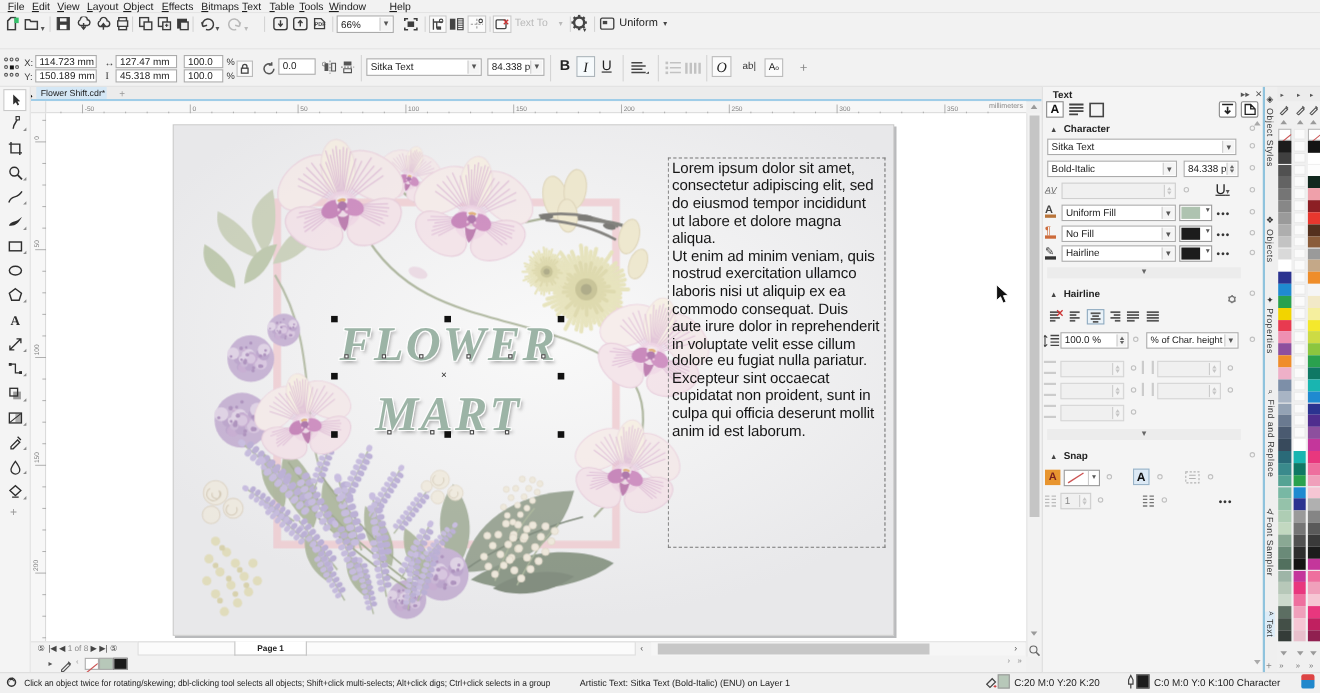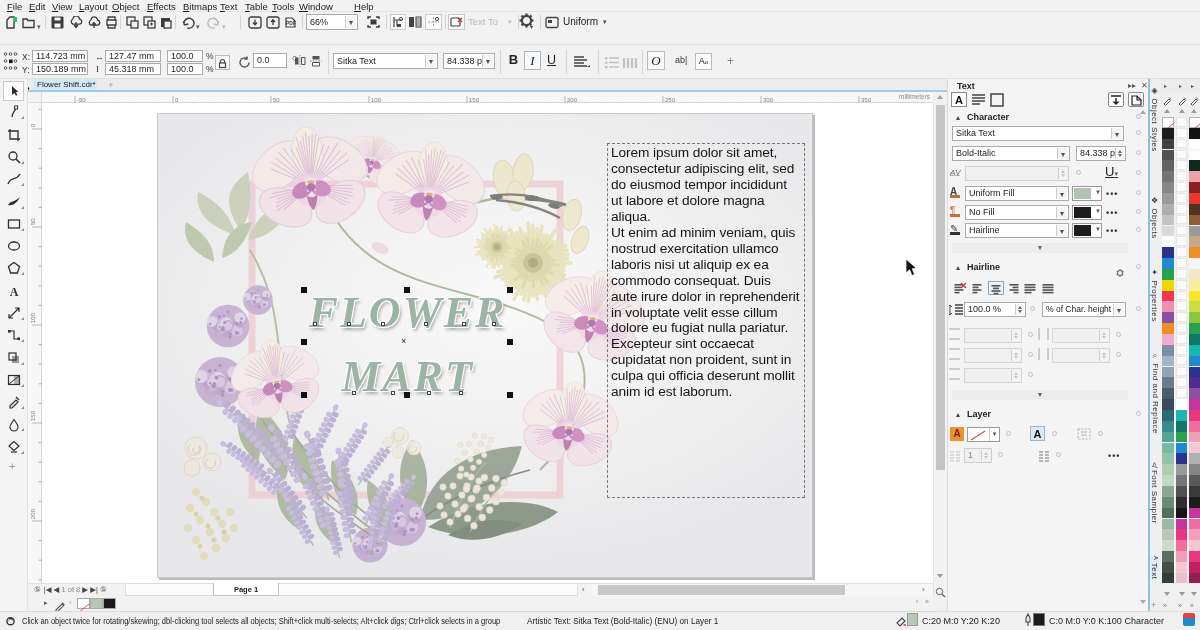--- a/index.html
+++ b/index.html
@@ -1006,21 +1006,21 @@
     <span class="spin spind"></span>
   </div>
 <div class="circ" style="left:1116px;top:352px"></div>
 <div class="abs" style="left:949px;top:368px;width:11px;height:12px;border-top:2px solid #ccc;border-bottom:2px solid #ccc"></div>
 <div class="fld" style="left:964px;top:368px;width:58px;height:15px;background:#f0f0f0;border-color:#d5d5d5;">
     <span class="spin spind"></span>
   </div>
 <div class="circ" style="left:1028px;top:372px"></div>
 <div class="abs" style="left:952px;top:390px;width:176px;height:10px;background:#ececec;text-align:center;font-size:7px;color:#666;line-height:10px">▼</div>
 <div class="abs" style="left:956px;top:410px;font-size:8px;color:#444">▴</div>
-<div class="abs" style="left:967px;top:409px;font-size:9px;font-weight:bold;color:#222">Layer</div>
+<div class="abs" style="left:967px;top:409px;font-size:9px;font-weight:bold;color:#222">Snap</div>
 <div class="circ" style="left:1136px;top:411px"></div>
 <div class="abs" style="left:950px;top:427px;width:14px;height:14px;background:#e8952f;text-align:center;font-size:10px;font-weight:bold;color:#7a1f1f;line-height:14px">A</div>
 <div class="abs" style="left:967px;top:427px;width:33px;height:15px;border:1px solid #9a9a9a;background:#fff"><svg width="20" height="13">
       <path d="M3,11 L17,2" stroke="#cc5555" stroke-width="1.3"></path>
     </svg><span style="position:absolute;right:0;top:0;width:10px;height:13px;border-left:1px solid #ccc;font-size:6px;color:#555;text-align:center;line-height:13px">▼</span></div>
 <div class="circ" style="left:1006px;top:431px"></div>
 <div class="abs" style="left:1030px;top:426px;width:15px;height:15px;background:#dce9f5;border:1px solid #9ab4c8;text-align:center;font-size:11px;font-weight:bold;color:#111;line-height:14px">A</div>
 <div class="circ" style="left:1052px;top:431px"></div>
 <div class="abs" style="left:1076px;top:427px;opacity:0.45"><svg width="16" height="14" viewBox="0 0 16 14" style="" xmlns="http://www.w3.org/2000/svg">
       <rect x="2" y="2" width="12" height="10" fill="none" stroke="#666" stroke-dasharray="2,1.5"></rect>

